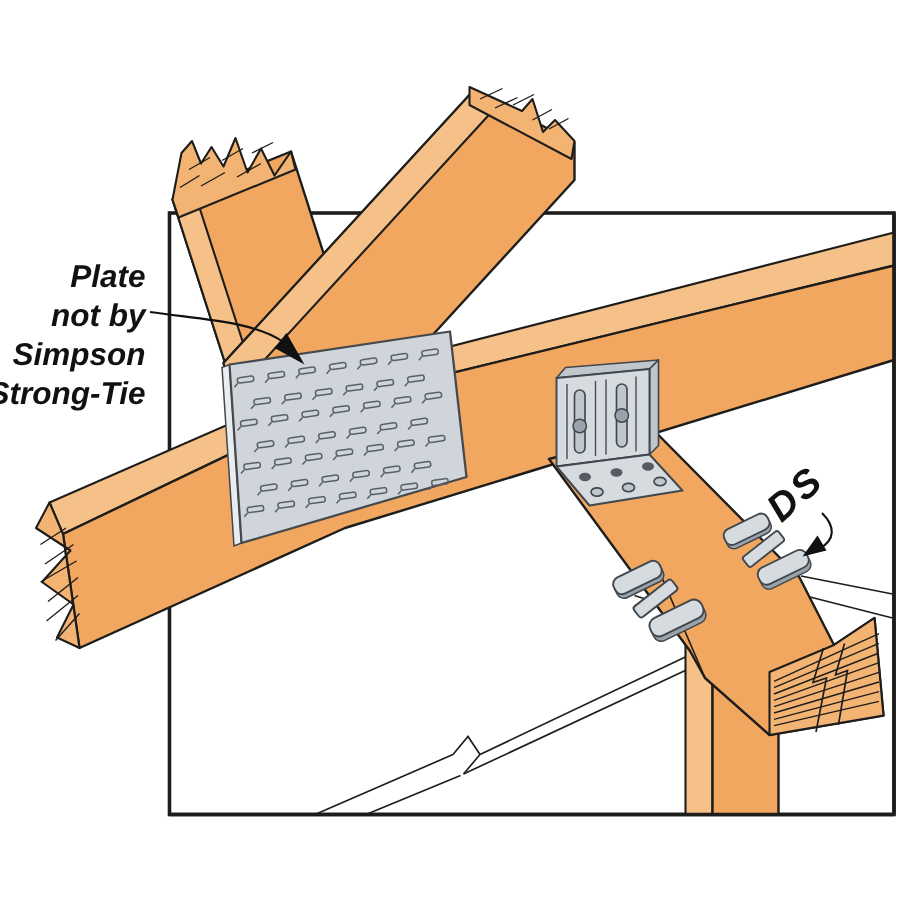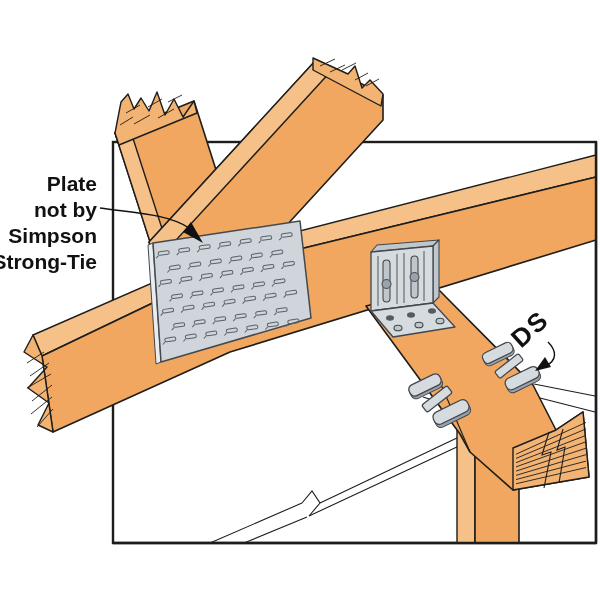--- a/index.html
+++ b/index.html
@@ -3,21 +3,21 @@
 <meta charset="utf-8">
 <style>
   :root{
     --wood-front:#f1a75f; --wood-top:#f6c189; --wood-end:#f3b372;
     --outline:#1d1d1b; --metal-light:#d5dbdf; --metal-mid:#bfc7cd;
     --metal-dark:#9aa3ab; --metal-outline:#41474d; --plate-fill:#cfd5da;
     --text-color:#111111; --background:#ffffff;
   }
   html,body{margin:0;padding:0;background:var(--background);}
   #stage{position:relative;width:600px;height:600px;background:var(--background);
-         font-family:"Liberation Sans", sans-serif;}
+         font-family:"Liberation Sans", sans-serif;font-style:italic;}
   svg{position:absolute;left:0;top:0;}
   .wood{fill:var(--wood-front);stroke:var(--outline);stroke-width:1.6;stroke-linejoin:round;}
   .woodtop{fill:var(--wood-top);stroke:var(--outline);stroke-width:1.4;stroke-linejoin:round;}
   .woodend{fill:var(--wood-end);stroke:var(--outline);stroke-width:1.4;stroke-linejoin:round;}
   .hatch{stroke:var(--outline);stroke-width:0.9;fill:none;}
   .thin{stroke:var(--outline);stroke-width:1.1;fill:none;}
   .frameline{stroke:var(--outline);stroke-width:2.4;fill:none;}
   .metal{fill:var(--metal-light);stroke:var(--metal-outline);stroke-width:1.3;stroke-linejoin:round;}
   .metalmid{fill:var(--metal-mid);stroke:var(--metal-outline);stroke-width:1.1;stroke-linejoin:round;}
   .metaldark{fill:var(--metal-dark);stroke:var(--metal-outline);stroke-width:1;stroke-linejoin:round;}

